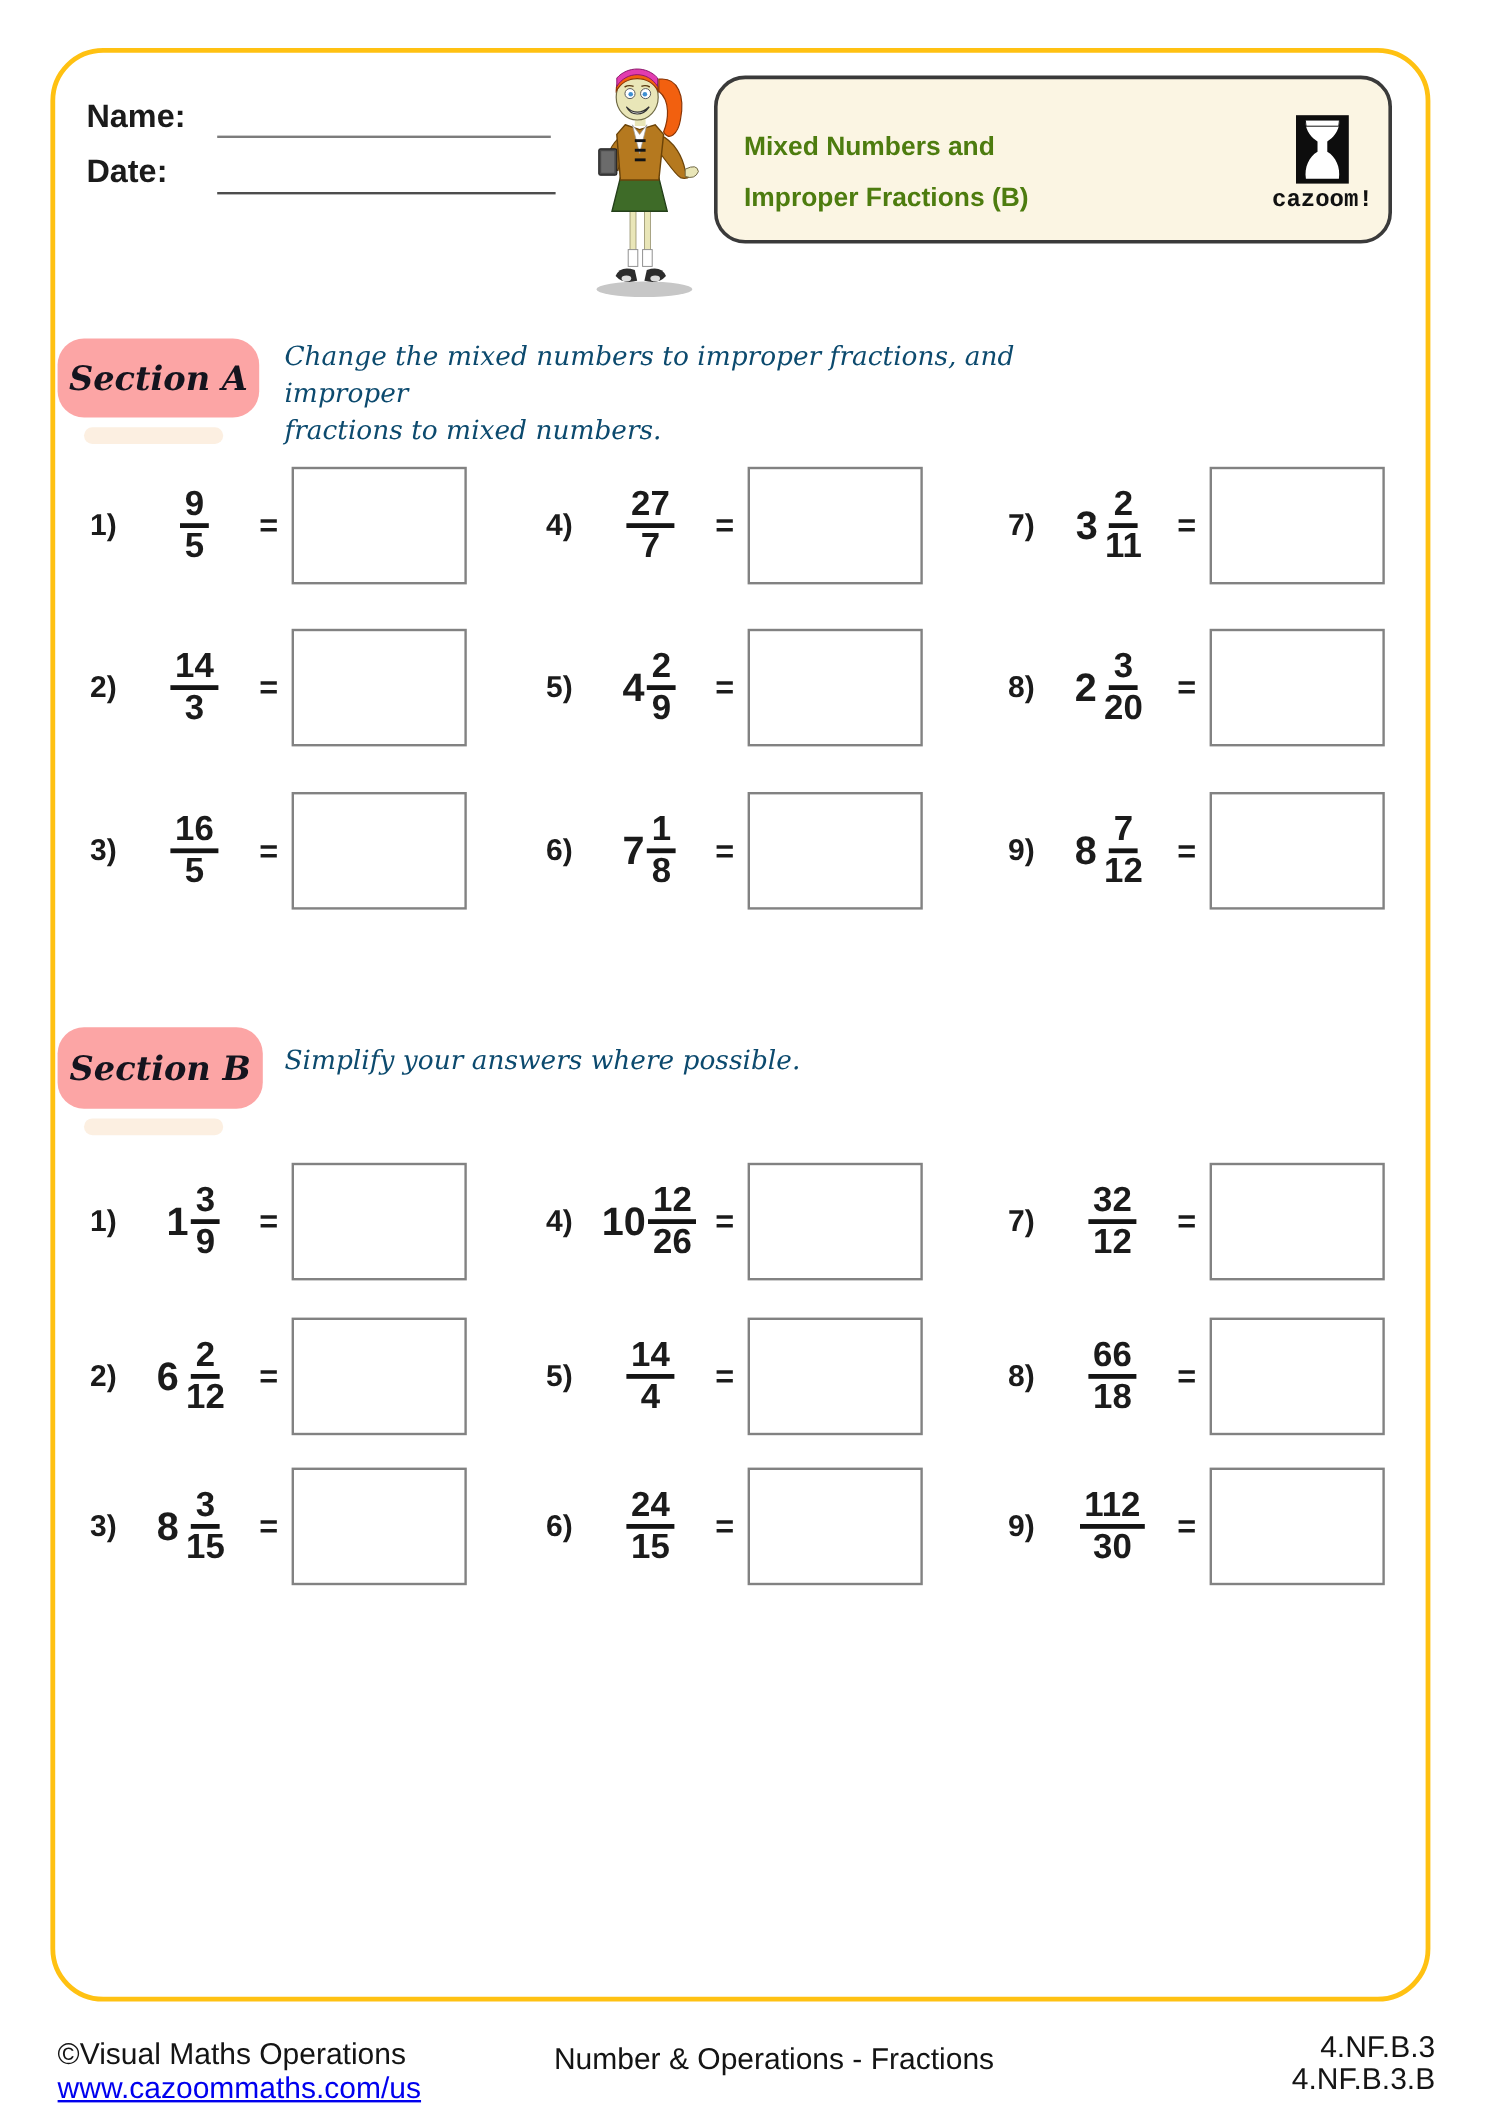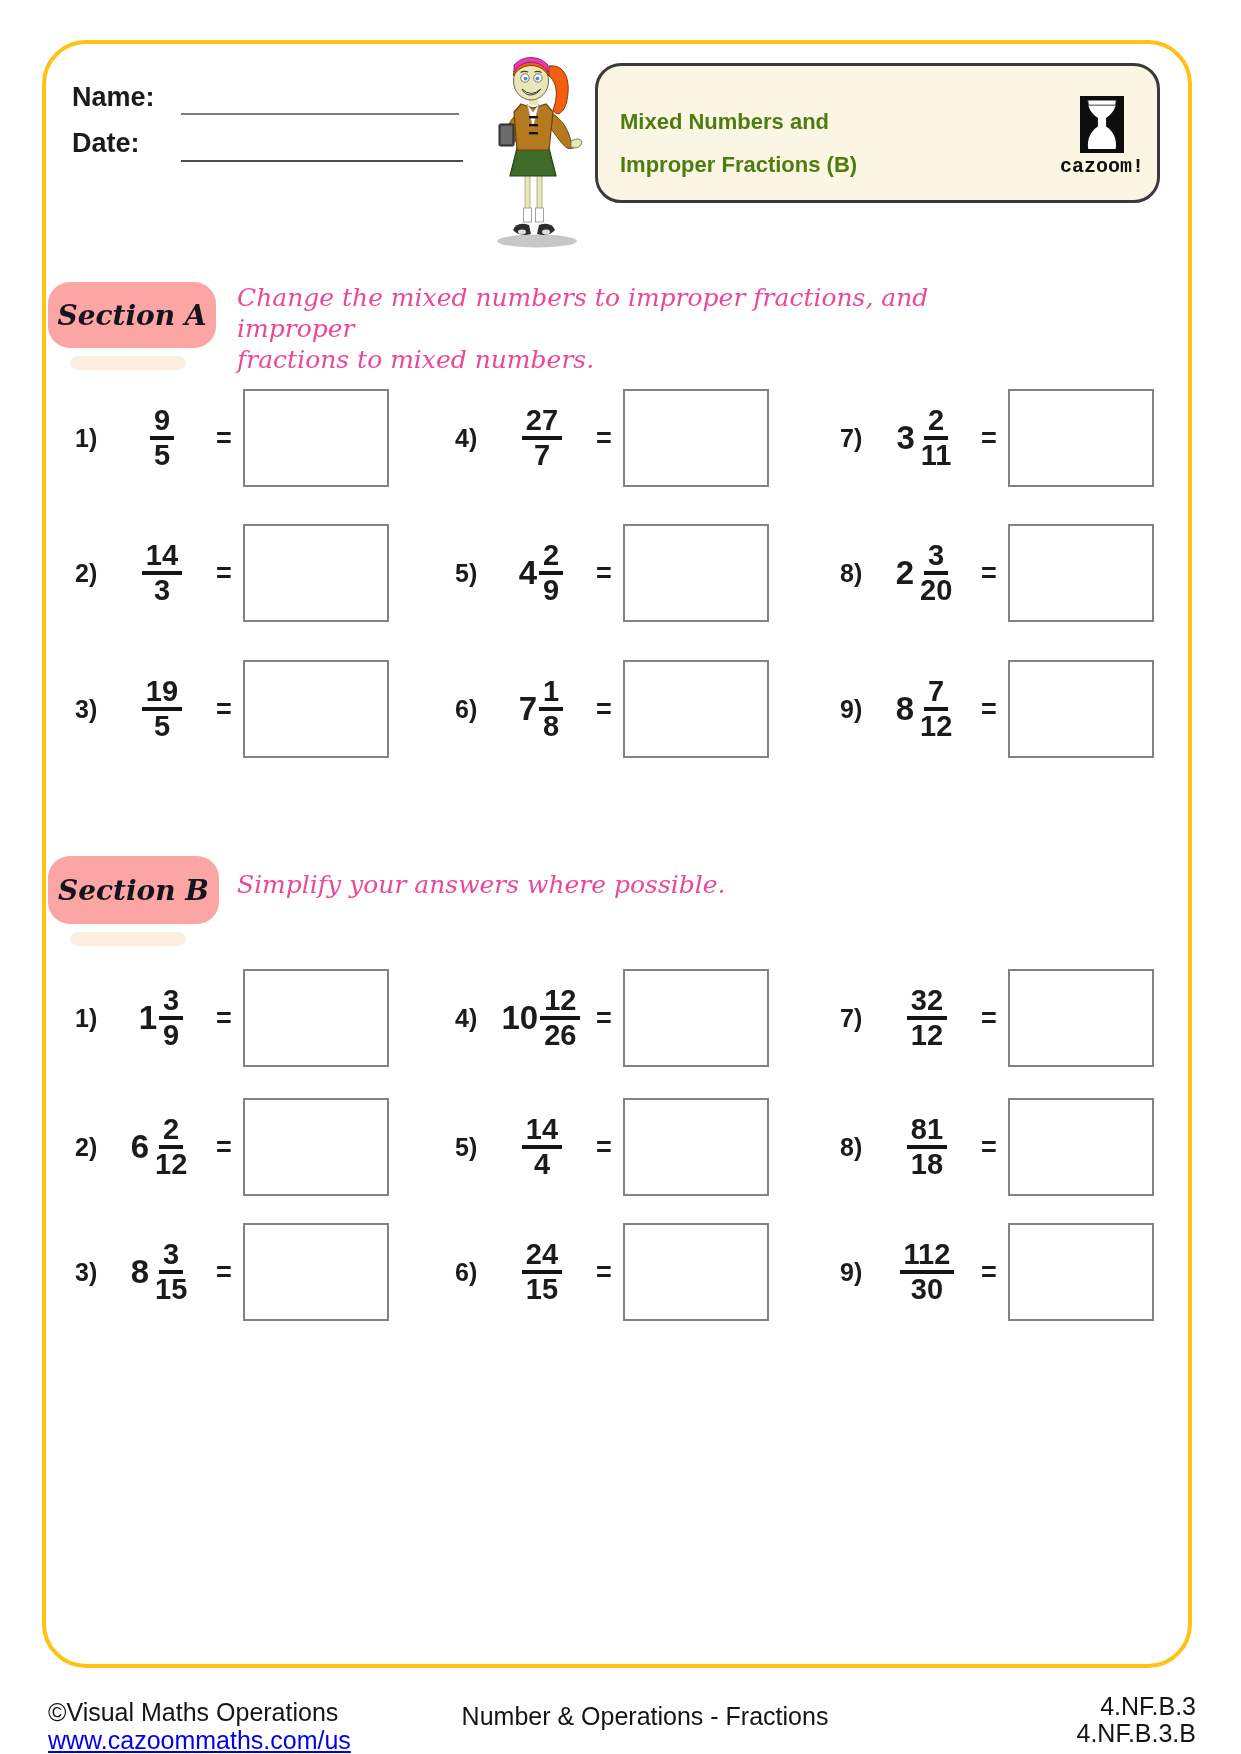--- a/index.html
+++ b/index.html
@@ -42,21 +42,21 @@
     font-size:28px;color:#14141e;
   }
   #section-a-tag{left:48px;top:282px;width:168px;height:66px;}
   #section-b-tag{left:48px;top:856px;width:171px;height:68px;}
   .section-tag-shadow{position:absolute;background:#FCEFE1;border-radius:8px;height:14px;}
   #section-a-shadow{left:70px;top:356px;width:116px;}
   #section-b-shadow{left:70px;top:932px;width:116px;}
 
   .instruction{
     position:absolute;font-family:"DejaVu Serif", serif;font-style:italic;
-    font-size:25px;line-height:31px;color:#ec4899;
+    font-size:22px;line-height:31px;color:#0c4a6e;
   }
   #instruction-a{left:237px;top:282px;width:700px;}
   #instruction-b{left:237px;top:869px;width:700px;}
 
   
   .prow{position:absolute;left:0;width:1241px;height:98px;}
   .pcell{position:absolute;top:0;height:98px;display:flex;align-items:center;white-space:nowrap;}
   .pcell.c1{left:75px;}  .pcell.c2{left:455px;}  .pcell.c3{left:840px;}
   .pnum{width:42px;font-size:25px;font-weight:bold;color:#1b1b1b;}
   .fracwrap{width:88px;display:flex;justify-content:center;align-items:center;}
@@ -229,21 +229,21 @@
     <span class="abox"></span>
   </div>
 </div>
 
 <div class="prow" style="top:660px;">
   <div class="pcell c1">
     <span class="pnum">3)</span>
     <span class="fracwrap">
         <span class="whole"></span>
         <span class="frac">
-          <span class="fnum">19</span>
+          <span class="fnum">16</span>
           <span class="fden">5</span>
         </span>
       </span>
     <span class="eq">=</span>
     <span class="abox"></span>
   </div>
   <div class="pcell c2">
     <span class="pnum">6)</span>
     <span class="fracwrap">
         <span class="whole">7</span>
@@ -337,21 +337,21 @@
         </span>
       </span>
     <span class="eq">=</span>
     <span class="abox"></span>
   </div>
   <div class="pcell c3">
     <span class="pnum">8)</span>
     <span class="fracwrap">
         <span class="whole"></span>
         <span class="frac">
-          <span class="fnum">81</span>
+          <span class="fnum">66</span>
           <span class="fden">18</span>
         </span>
       </span>
     <span class="eq">=</span>
     <span class="abox"></span>
   </div>
 </div>
 
 <div class="prow" style="top:1223px;">
   <div class="pcell c1">

